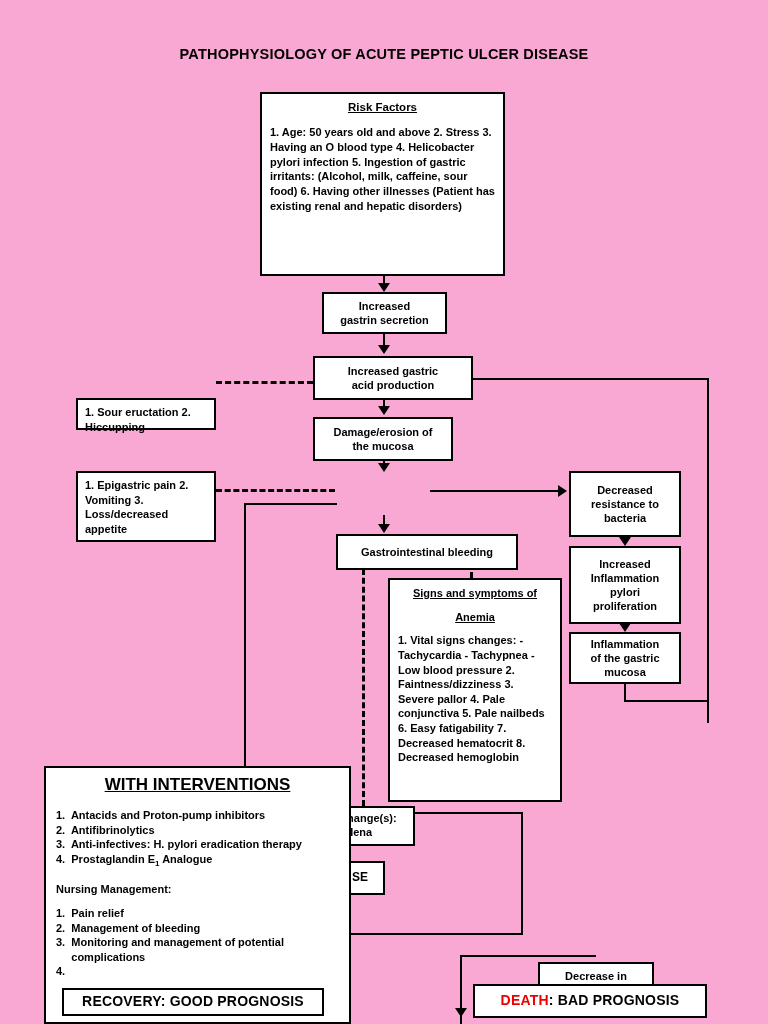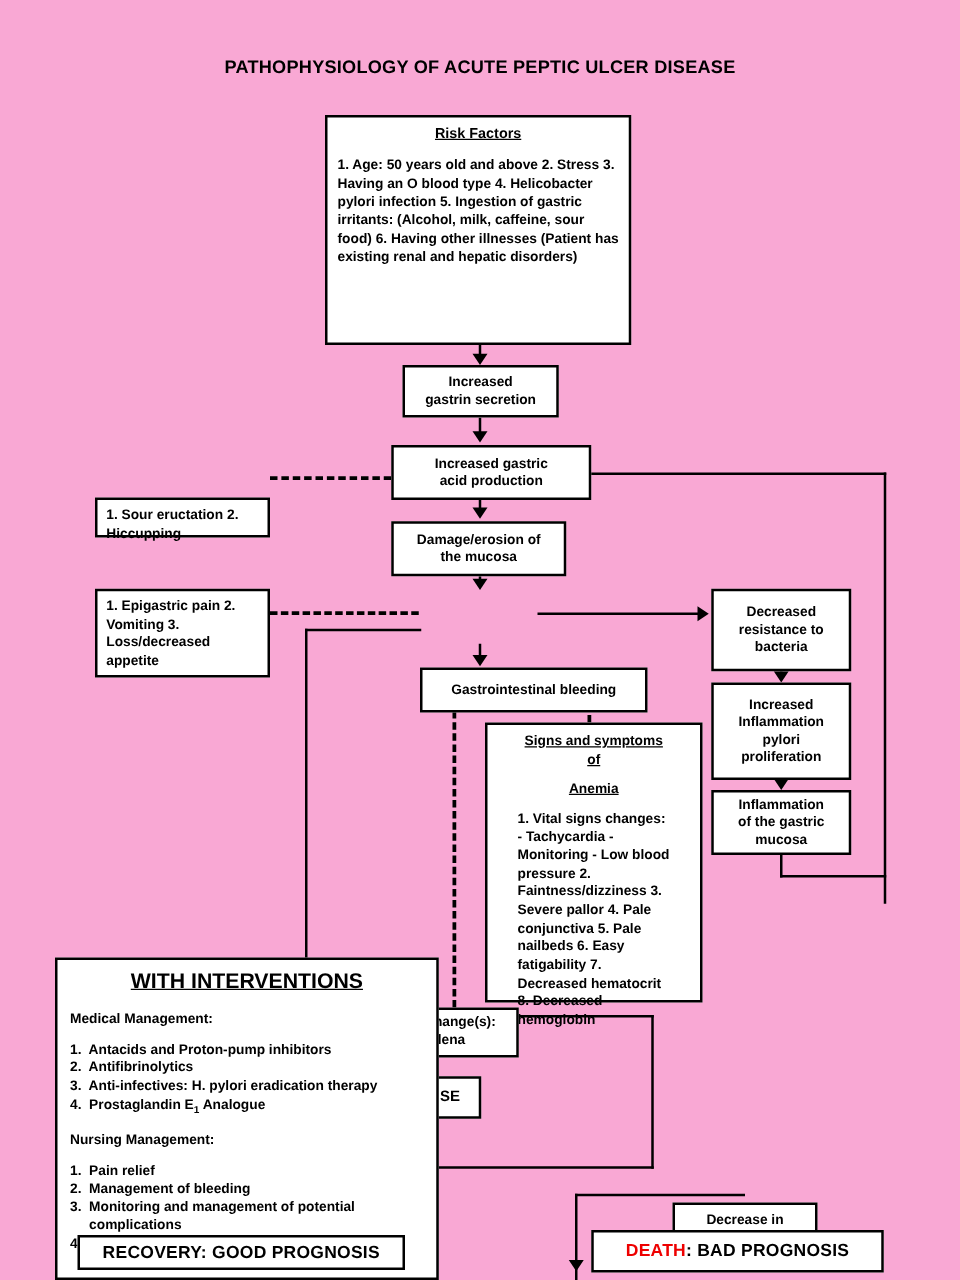--- a/index.html
+++ b/index.html
@@ -132,21 +132,21 @@
 
   #recovery, #death {
     display: flex; align-items:center; justify-content:center;
     font-size: 14px; font-weight: bold; letter-spacing: 0.2px;
   }
   #death .red { color: #ee0000; }
 
   #risk-factors { font-size: 11px; line-height: 1.36; padding: 6px 8px; }
   #risk-factors .hdr { margin-bottom: 9px; font-size: 11.5px; }
 
-  #anemia { font-size: 11px; line-height: 1.33; padding: 6px 24px; }
+  #anemia { font-size: 11px; line-height: 1.33; padding: 6px 8px; }
   #anemia .hdr { margin-bottom: 9px; }
 
   #symptoms-1, #symptoms-2 { font-size: 11px; line-height: 1.34; padding: 5px 7px; }
 
   #gi-bleeding { font-size: 11px; display:flex; align-items:center; justify-content:center; padding: 16px; }
   #decrease-in { font-size: 11px; display:flex; align-items:center; justify-content:center; padding:0; }
   #stool-change { font-size: 11px; padding: 3px 4px; line-height: 1.3; }
   #hypovolemic { font-size: 12px; display:flex; align-items:center; justify-content:flex-start; padding: 2px 3px; overflow:hidden; }
 
   .sup { font-size: 8px; vertical-align: sub; }
@@ -234,21 +234,21 @@
 
   <div class="dash-v" style="left:362px; top:560px; height:246px;"></div>
 
   <div class="dash-v" style="left:470px; top:560px; height:18px;"></div>
 
   <div class="box" id="anemia">
     <span class="hdr nomargin">Signs and symptoms of</span>
     <span class="hdr">Anemia</span>
     <span class="li">1. Vital signs changes:</span>
     <span class="li">   - Tachycardia</span>
-    <span class="li">   - Monitoring</span>
+    <span class="li">   - Tachypnea</span>
     <span class="li">   - Low blood pressure</span>
     <span class="li">2. Faintness/dizziness</span>
     <span class="li">3. Severe pallor</span>
     <span class="li">4. Pale conjunctiva</span>
     <span class="li">5. Pale nailbeds</span>
     <span class="li">6. Easy fatigability</span>
     <span class="li">7. Decreased hematocrit</span>
     <span class="li">8. Decreased hemoglobin</span>
   </div>
 
@@ -303,21 +303,20 @@
   <div class="ln h" style="left:460px; top:955px; width:136px;"></div>
   <div class="ln v" style="left:460px; top:955px; height:69px;"></div>
   <div class="arw down" style="left:455px; top:1008px;"></div>
 
   <div class="box" id="decrease-in">
     <span>Decrease in</span>
   </div>
 
   <div class="box" id="interventions">
     <span class="hdr">WITH INTERVENTIONS</span>
-    <span class="secthead">Medical Management:</span>
     <span class="li">1.  Antacids and Proton-pump inhibitors</span>
     <span class="li">2.  Antifibrinolytics</span>
     <span class="li">3.  Anti-infectives: H. pylori eradication therapy</span>
     <span class="li"><span>4.  Prostaglandin E</span><span class="sup">1</span><span> Analogue</span></span>
     <span class="gap"></span>
     <span class="secthead">Nursing Management:</span>
     <span class="li">1.  Pain relief</span>
     <span class="li">2.  Management of bleeding</span>
     <span class="li">3.  Monitoring and management of potential</span>
     <span class="li">     complications</span>

